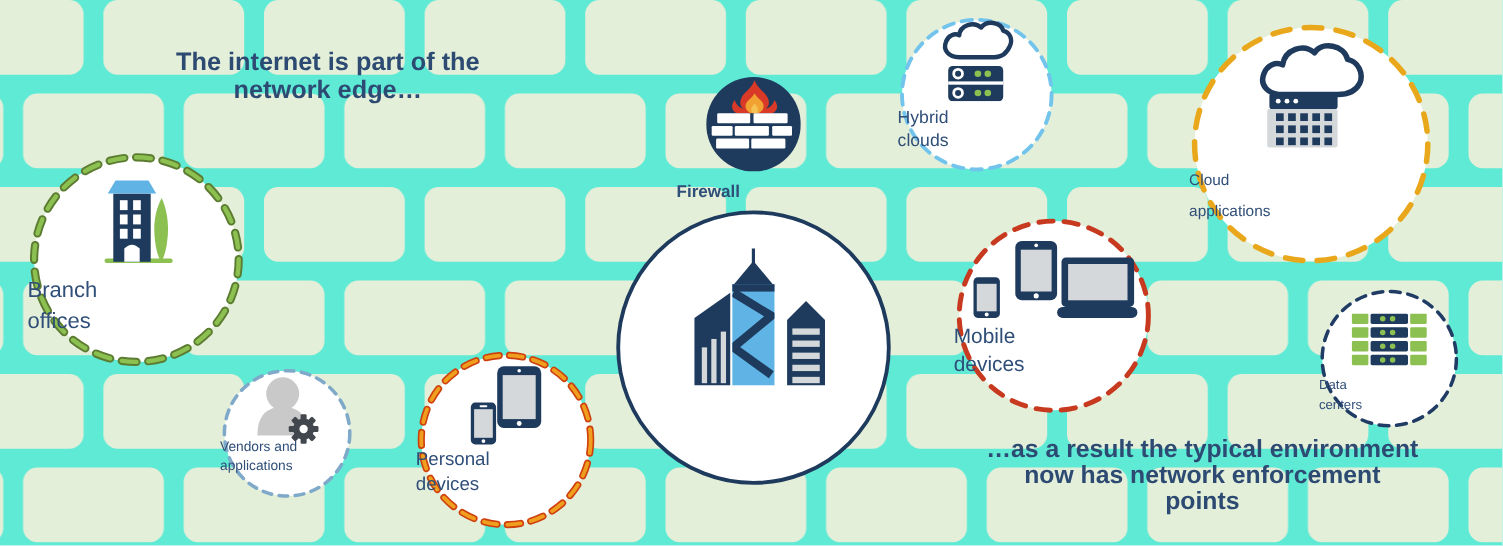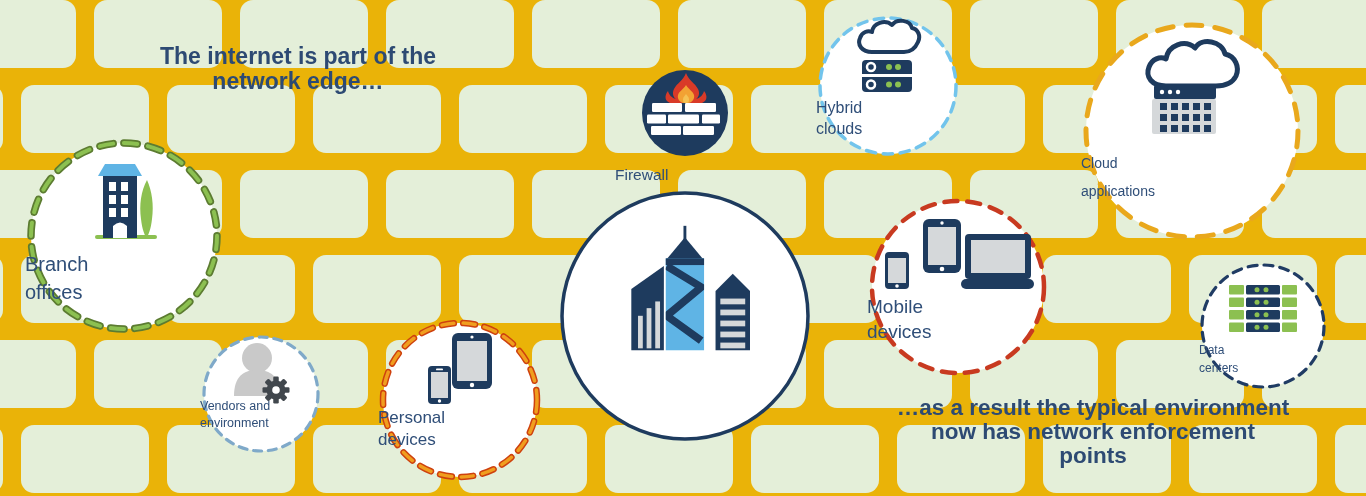--- a/index.html
+++ b/index.html
@@ -1,34 +1,34 @@
 <!DOCTYPE html>
 <html><head>
 <meta charset="utf-8">
 <style>
   html,body{margin:0;padding:0;background:#fff;}
   .stage{
-    position:relative;width:1366px;height:496px;overflow:hidden;background:#eab308;
+    position:relative;width:1366px;height:496px;overflow:hidden;background:#5eead4;
     font-family:"Liberation Sans", sans-serif;
   }
   .bg{position:absolute;left:0;top:0;}
   .heading{
     position:absolute;text-align:center;font-weight:bold;white-space:pre-line;
     color:var(--c-heading);
   }
   .heading.top{left:103px;top:44px;width:390px;font-size:23px;line-height:24.5px;}
   .heading.bottom{left:856px;top:396px;width:474px;font-size:22.5px;line-height:24px;}
   .node{position:absolute;}
   .ring{position:absolute;left:0;top:0;}
   .icon{position:absolute;}
   .label{
     position:absolute;left:0;right:0;text-align:left;white-space:pre-line;
     color:var(--c-label);
   }
-  .label.bold{font-weight:normal;}
+  .label.bold{font-weight:bold;}
 </style>
 </head>
 <body>
 
 <div class="stage" style="--c-heading: #2d4a73; --c-label: #2f4e78; --c-navy: #1e3b5e; --c-blue: #5fb4e5; --c-green: #8cc051; --c-green-edge: #5c7c31; --c-brick: #e4efd9; --c-screen: #d5d8da; --c-person: #c9c9c9; --c-gear: #41474d; --c-flame-red: #d93a28; --c-flame-orange: #f2a233; --c-flame-gold: #f5c254; --c-remote-main: #97a64d; --c-remote-edge: #a8492c; --c-vendors: #7fa9c9; --c-personal-main: #f09e1e; --c-personal-edge: #ce410e; --c-hybrid: #72c4ec; --c-mobile: #c83a20; --c-cloudapps: #e9a81c; --c-data: #203c64; --c-white: #ffffff;">
 
   <svg class="bg" width="1366" height="496" aria-hidden="true">
     <defs>
       <pattern id="bricks" x="-52" y="0" width="146" height="170" patternUnits="userSpaceOnUse">
         <rect x="0" y="0" width="128" height="68" rx="13" style="fill:var(--c-brick)"></rect>
@@ -88,21 +88,21 @@
           <rect x="-2.75" y="-13.5" width="5.5" height="7" rx="1.2" transform="rotate(180)"></rect>
           <rect x="-2.75" y="-13.5" width="5.5" height="7" rx="1.2" transform="rotate(225)"></rect>
           <rect x="-2.75" y="-13.5" width="5.5" height="7" rx="1.2" transform="rotate(270)"></rect>
           <rect x="-2.75" y="-13.5" width="5.5" height="7" rx="1.2" transform="rotate(315)"></rect>
           <circle r="9.5"></circle>
         </g>
         <circle r="3.8" style="fill:var(--c-white)"></circle>
       </g>
     </svg>
     <div class="label" style="top:65px;font-size:12.5px;line-height:17px">Vendors and
-environment</div>
+applications</div>
   </div>
 
   <div class="node" style="left:378px;top:318px;width:164px;height:164px">
     <svg class="ring" width="164" height="164" viewBox="0 0 164 164">
       <circle cx="82" cy="82" r="77" style="fill:var(--c-white);stroke:var(--c-personal-edge)" stroke-width="6.5" stroke-linecap="round" stroke-dasharray="12 9.5"></circle>
       <circle cx="82" cy="82" r="77" fill="none" style="stroke:var(--c-personal-main)" stroke-width="3.5" stroke-linecap="round" stroke-dasharray="12 9.5"></circle>
     </svg>
     <svg class="icon" style="left:46px;top:12px" width="72" height="76" viewBox="0 0 72 76">
       <rect x="28" y="3" width="40" height="56" rx="6" style="fill:var(--c-navy)"></rect>
       <rect x="33" y="11" width="30" height="40" style="fill:var(--c-screen)"></rect>

